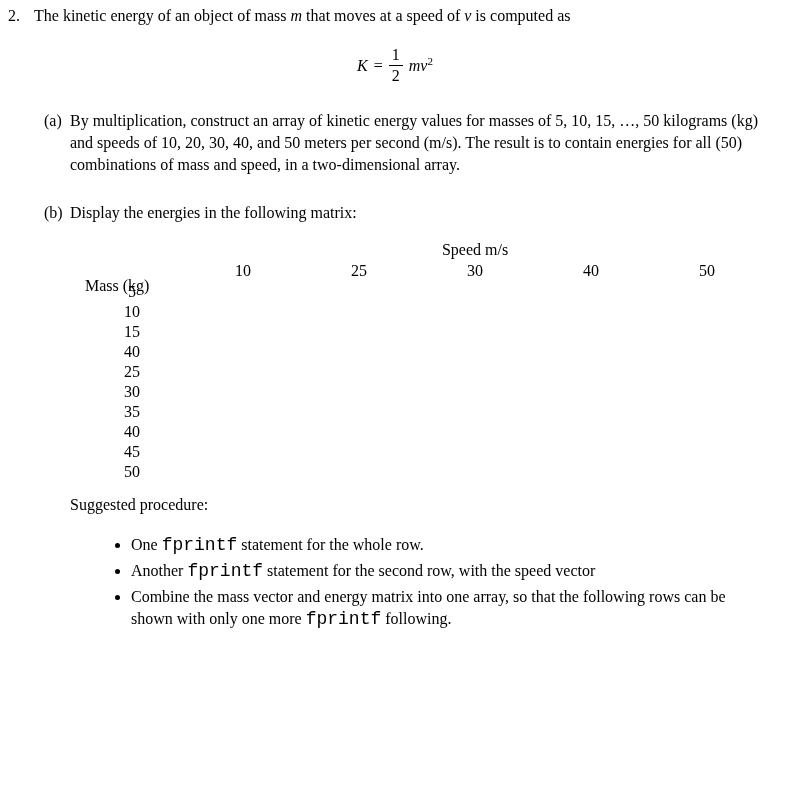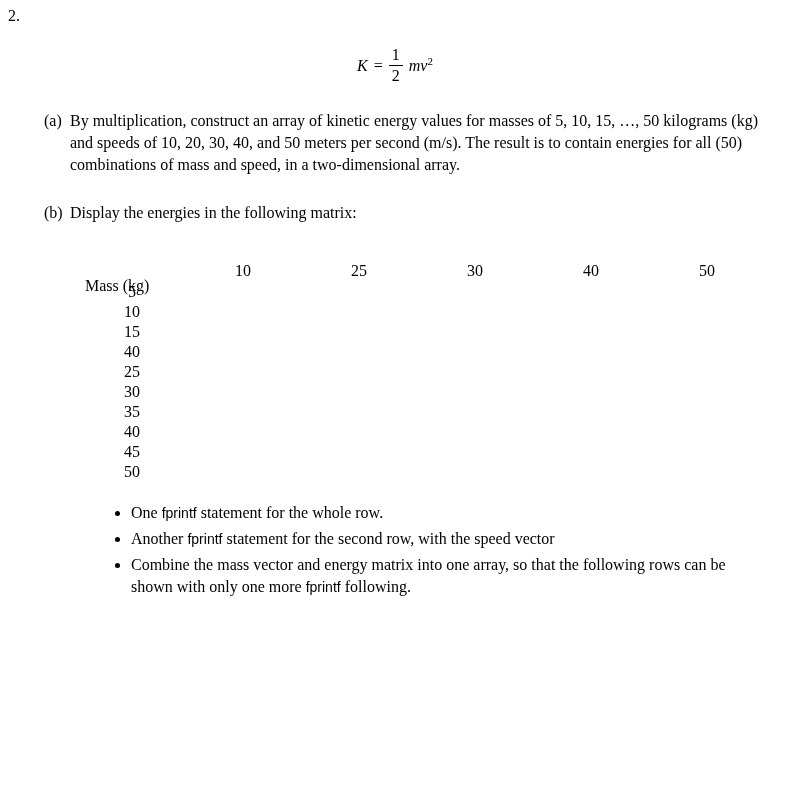--- a/index.html
+++ b/index.html
@@ -46,31 +46,32 @@
   .speeds-row { position: absolute; left: 185px; top: 21px; width: 580px; display: flex; }
   .speed-cell { flex: 1; text-align: center; }
   .mass-col { position: absolute; left: 85px; top: 43px; width: 94px; text-align: center; }
   .mass-cell { display: block; line-height: 20px; }
 
   .fill-note { margin: 42px 10px 0 70px; max-width: 706px; }
   .suggested-heading { margin: 10px 0 0 70px; }
 
   ul.bullets { margin: 18px 0 0 101px; padding-left: 30px; max-width: 620px; }
   ul.bullets li { margin-bottom: 4px; }
-  .code { font-family: Liberation Sans, sans-serif; font-size: 14px; }
+  .code { font-family: Liberation Mono, monospace; font-size: 18px; }
 
   .closing { margin: 16px 10px 0 70px; max-width: 708px; }
 </style>
 </head>
 <body>
 
 <div class="page">
 
   <div class="head">
     <span class="head-num">2.</span>
+    <p class="para"><span>The kinetic energy of an object of mass </span><span class="var">m</span><span> that moves at a speed of </span><span class="var">v</span><span> is computed as</span></p>
   </div>
 
   <div class="formula-row">
     <span class="formula">
       <span class="var">K</span>
       <span>=</span>
       <span class="frac">
         <span class="frac-num">1</span>
         <span class="frac-den">2</span>
       </span>
@@ -83,20 +84,21 @@
     <p class="part-body">By multiplication, construct an array of kinetic energy values for masses of 5, 10, 15, …, 50 kilograms (kg) and speeds of 10, 20, 30, 40, and 50 meters per second (m/s). The result is to contain energies for all (50) combinations of mass and speed, in a two-dimensional array.</p>
   </div>
 
   <div class="part part-b">
     <span class="part-label">(b)</span>
     <p class="part-body">Display the energies in the following matrix:</p>
   </div>
 
   <div class="energy-table">
     <div class="mass-header">Mass (kg)</div>
+    <div class="speed-header">Speed m/s</div>
     <div class="speeds-row">
       <span class="speed-cell">10</span>
       <span class="speed-cell">25</span>
       <span class="speed-cell">30</span>
       <span class="speed-cell">40</span>
       <span class="speed-cell">50</span>
     </div>
     <div class="mass-col">
       <span class="mass-cell">5</span>
       <span class="mass-cell">10</span>
@@ -105,20 +107,21 @@
       <span class="mass-cell">25</span>
       <span class="mass-cell">30</span>
       <span class="mass-cell">35</span>
       <span class="mass-cell">40</span>
       <span class="mass-cell">45</span>
       <span class="mass-cell">50</span>
     </div>
   </div>
 
 
+  <p class="suggested-heading">Suggested procedure:</p>
 
   <ul class="bullets">
     <li><span>One </span><span class="code">fprintf</span><span> statement for the whole row.</span></li>
     <li><span>Another </span><span class="code">fprintf</span><span> statement for the second row, with the speed vector</span></li>
     <li><span>Combine the mass vector and energy matrix into one array, so that the following rows can be shown with only one more </span><span class="code">fprintf</span><span> following.</span></li>
   </ul>
 
 
 </div>
 

